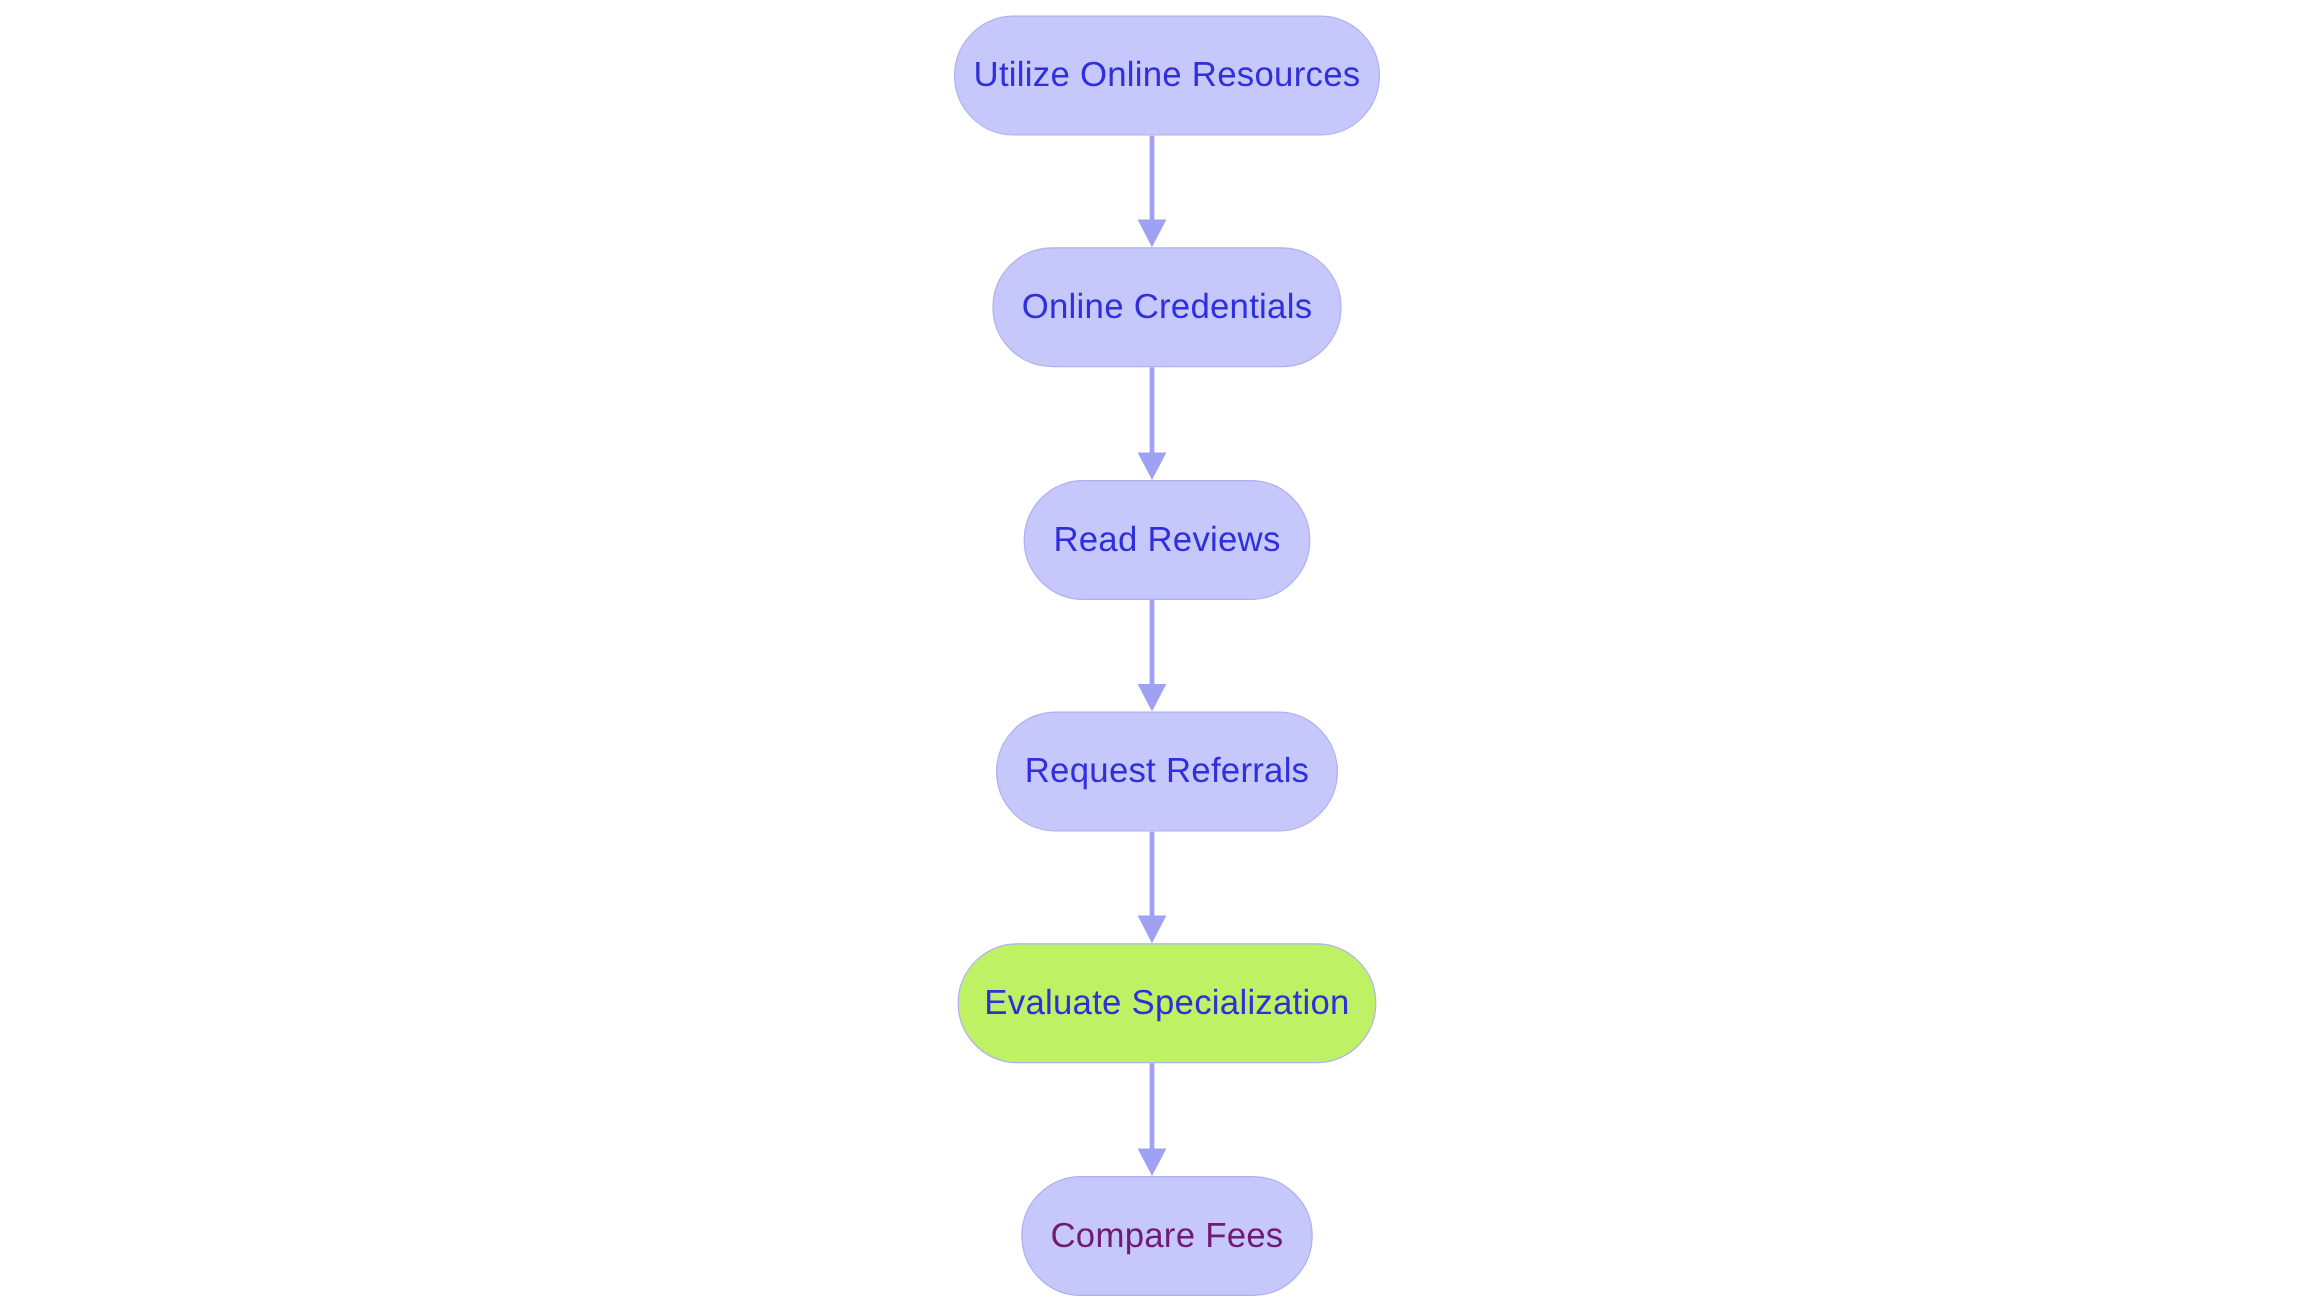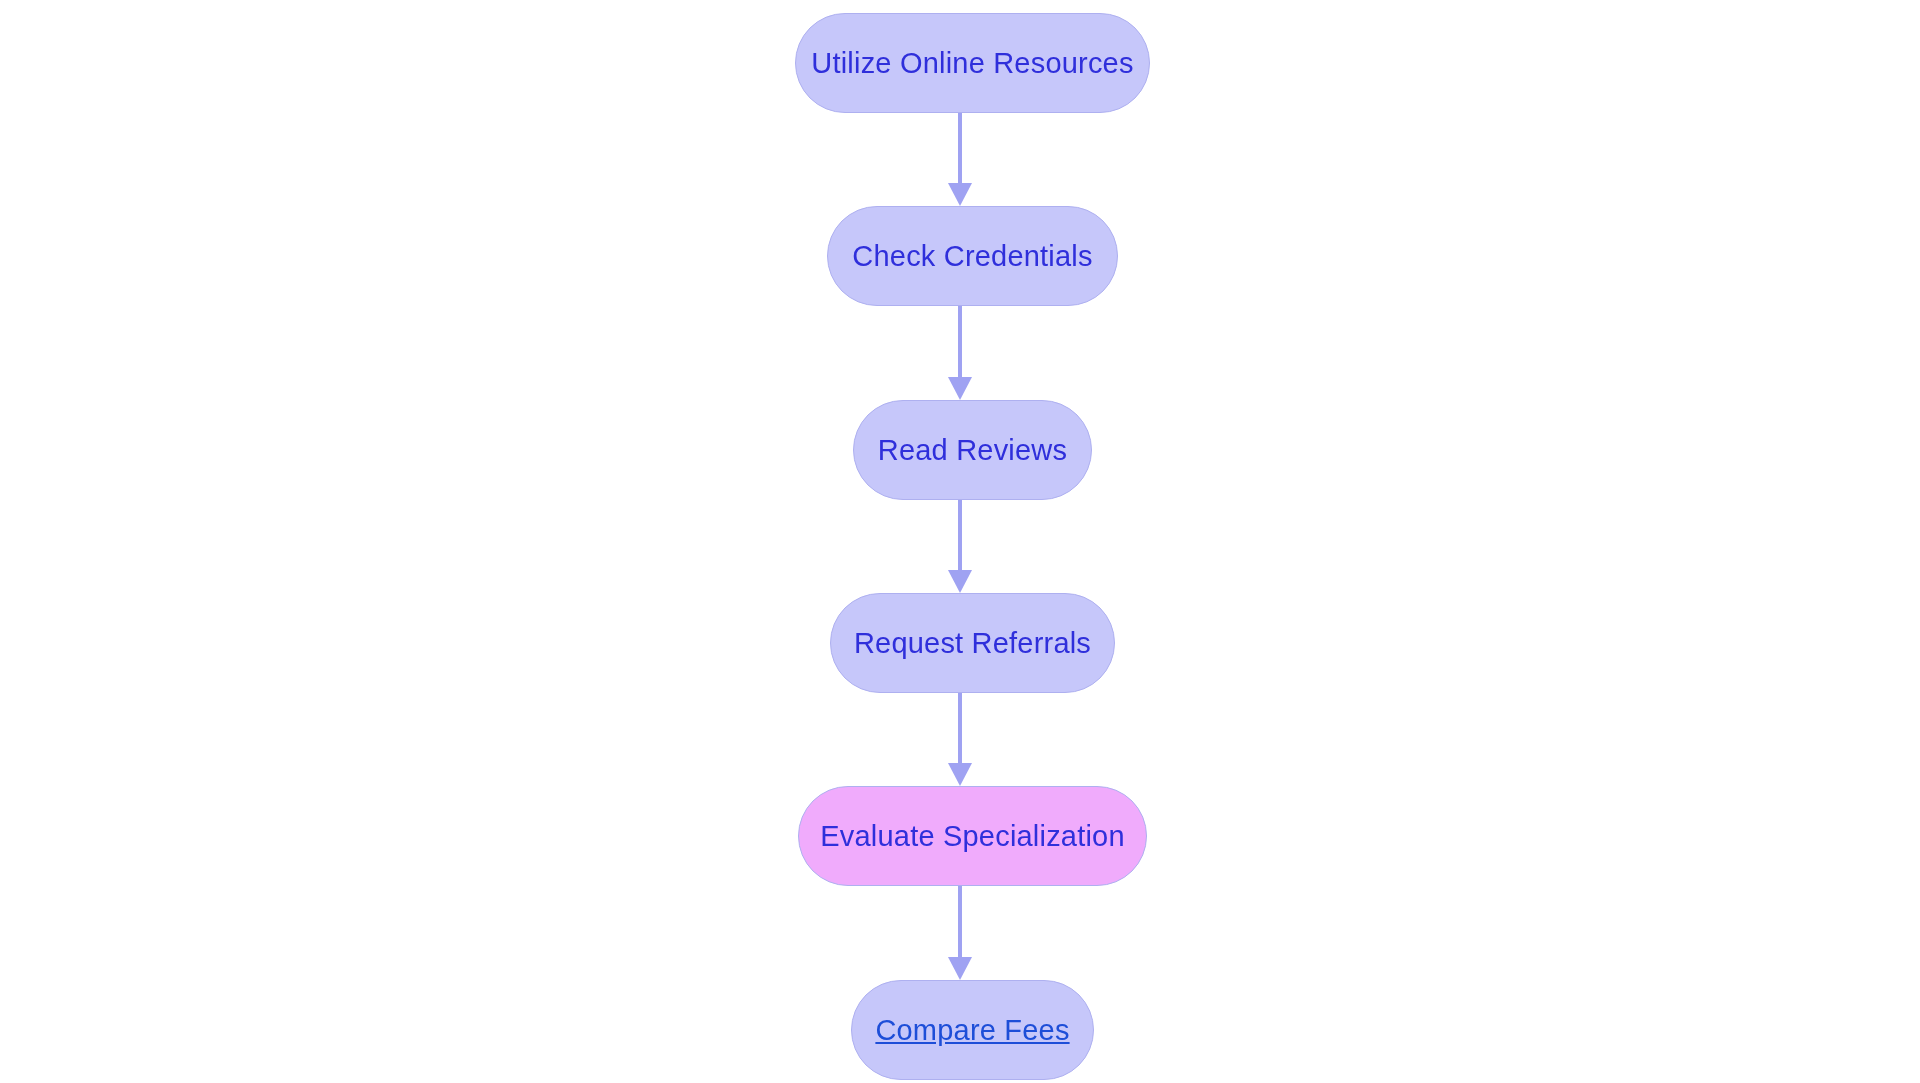--- a/index.html
+++ b/index.html
@@ -92,27 +92,27 @@
       <div class="conn-head" style="border-top-color: rgb(159, 162, 242);"></div>
     </div>
     <div class="flow-connector" style="left: 940px; top: 886px; width: 40px; height: 94px;">
       <div class="conn-line" style="height: 72px; background: rgb(159, 162, 242);"></div>
       <div class="conn-head" style="border-top-color: rgb(159, 162, 242);"></div>
     </div>
     <div class="flow-node" style="left: 795px; top: 13px; width: 355px; height: 100px; background: rgb(198, 199, 250); border-color: rgb(174, 176, 240); color: rgb(47, 47, 219);">
       <span class="node-label">Utilize Online Resources</span>
     </div>
     <div class="flow-node" style="left: 827px; top: 206px; width: 291px; height: 100px; background: rgb(198, 199, 250); border-color: rgb(174, 176, 240); color: rgb(47, 47, 219);">
-      <span class="node-label">Check Credentials</span>
+      <span class="node-label">Online Credentials</span>
     </div>
     <div class="flow-node" style="left: 853px; top: 400px; width: 239px; height: 100px; background: rgb(198, 199, 250); border-color: rgb(174, 176, 240); color: rgb(47, 47, 219);">
       <span class="node-label">Read Reviews</span>
     </div>
     <div class="flow-node" style="left: 830px; top: 593px; width: 285px; height: 100px; background: rgb(198, 199, 250); border-color: rgb(174, 176, 240); color: rgb(47, 47, 219);">
       <span class="node-label">Request Referrals</span>
     </div>
-    <div class="flow-node" style="left: 798px; top: 786px; width: 349px; height: 100px; background: #f0abfc; border-color: rgb(174, 176, 240); color: rgb(47, 47, 219);">
+    <div class="flow-node" style="left: 798px; top: 786px; width: 349px; height: 100px; background: #bef264; border-color: rgb(174, 176, 240); color: rgb(47, 47, 219);">
       <span class="node-label">Evaluate Specialization</span>
     </div>
-    <div class="flow-node" style="left: 851px; top: 980px; width: 243px; height: 100px; background: rgb(198, 199, 250); border-color: rgb(174, 176, 240); color: #1d4ed8; text-decoration: underline;">
+    <div class="flow-node" style="left: 851px; top: 980px; width: 243px; height: 100px; background: rgb(198, 199, 250); border-color: rgb(174, 176, 240); color: #701a75;">
       <span class="node-label">Compare Fees</span>
     </div>
   </div>
 
 </body></html>

